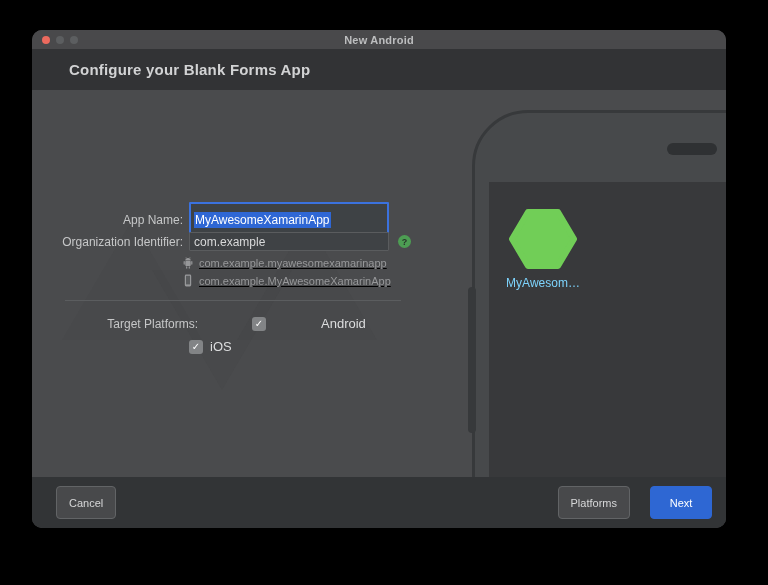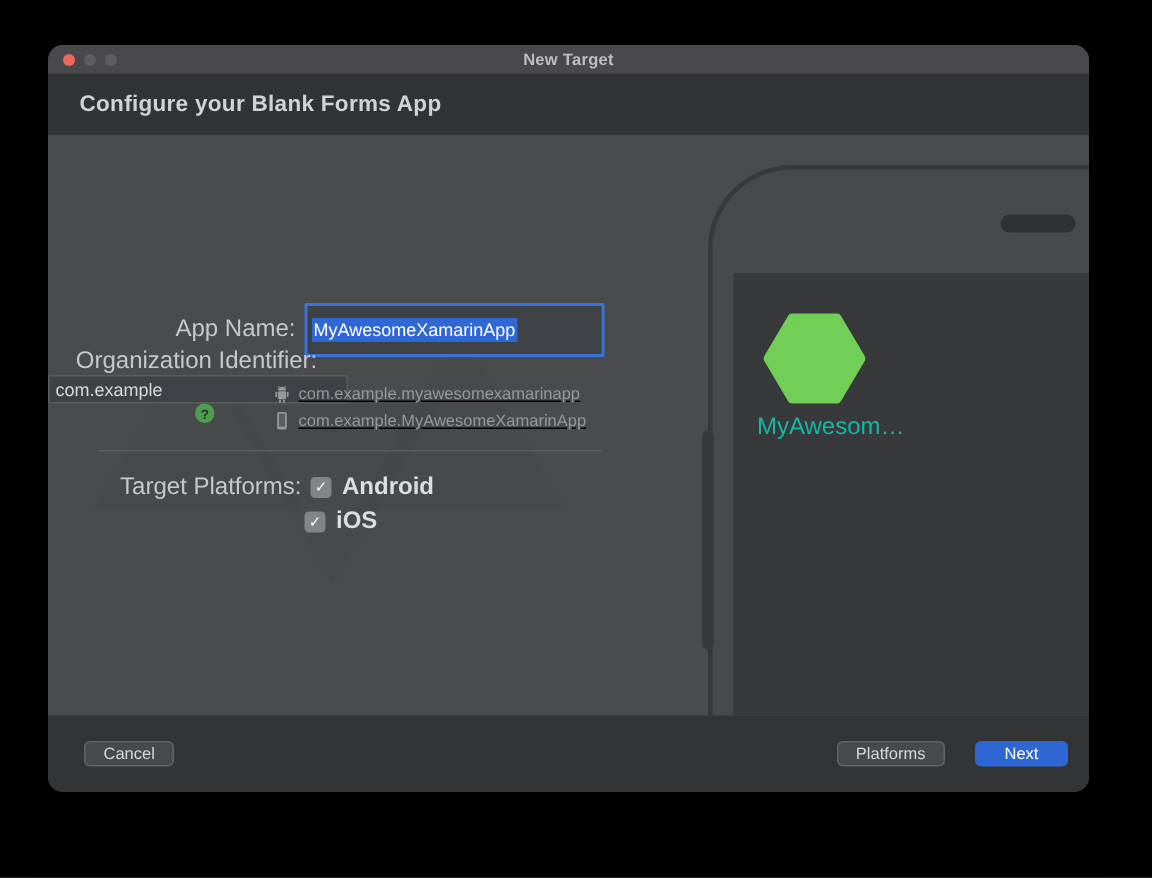--- a/index.html
+++ b/index.html
@@ -25,21 +25,21 @@
   .traffic { position:absolute; left:10px; top:0; height:19px; display:flex; align-items:center; gap:6px; }
   .dot { width:8px; height:8px; border-radius:50%; }
   .dot-close { background:#ec6a5e; }
   .dot-min, .dot-max { background:#5c5e60; }
   .titlebar-title { font-size:11px; font-weight:bold; color:#bdbebf; letter-spacing:0.2px; }
   
   .header {
     position:absolute; left:0; top:19px; right:0; height:41px;
     background:#323335; display:flex; align-items:center; padding-left:21px;
   }
-  .header-title { font-size:15px; font-weight:bold; color:#d2d3d4; letter-spacing:0.2px; }
+  .header-title { font-size:15px; font-weight:bold; color:#d2d3d4; letter-spacing:0.2px;margin-left:16px; }
   
   .content {
     position:absolute; left:0; top:60px; right:0; height:387px;
     background:#4a4b4d; overflow:hidden;
   }
   .watermark { position:absolute; opacity:0.05; border-style:solid; border-color:transparent; pointer-events:none; }
   .wm1 { left:30px; top:130px; border-width:0 70px 120px 70px; border-bottom-color:#222; }
   .wm2 { left:120px; top:180px; border-width:120px 70px 0 70px; border-top-color:#222; }
   .wm3 { left:205px; top:130px; border-width:0 70px 120px 70px; border-bottom-color:#222; }
   
@@ -56,25 +56,25 @@
     position:absolute; left:436px; top:197px; width:8px; height:146px;
     border-radius:4px; background:#37393b;
   }
   .phone-screen {
     position:absolute; left:457px; top:92px; width:237px; height:295px;
     background:#38393b;
   }
   .app-icon-wrap { position:absolute; left:477px; top:118px; width:68px; height:62px; }
   .app-label {
     position:absolute; left:451px; top:186px; width:120px;
-    text-align:right; font-size:16px; color:#14b8a6;
+    text-align:center; font-size:12px; color:#7dd3fc;
   }
   
   .form-row { position:absolute; display:flex; align-items:center; }
-  .flabel { width:171px; text-align:right; font-size:16px; color:#c6c7c8; padding-right:6px; }
+  .flabel { width:157px; text-align:right; font-size:12px; color:#c6c7c8; padding-right:6px; }
   .input-box {
     width:200px; height:19px; background:#3f4245; border:1px solid #5a5c5e;
     display:flex; align-items:center; padding:0 4px; font-size:12px; color:#d8d9da;
     border-radius:1px;
   }
   .input-box.focused { border:2px solid #3b72de; background:#3e4245; padding:16px 3px; }
   .sel { background:#2f67d4; color:#fff; padding:1px 1px; }
   .help-badge {
     width:13px; height:13px; border-radius:50%; background:#4d9d53;
     color:#27332a; font-size:9px; font-weight:bold;
@@ -82,28 +82,28 @@
   }
   .pkg-row { position:absolute; display:flex; align-items:center; gap:6px;text-decoration:underline; }
   .pkg-text { font-size:11px; color:#97989a; }
   .pkg-icon { width:11px; height:13px; display:flex; align-items:center; justify-content:center; }
   .divider { position:absolute; left:33px; top:210px; width:336px; height:1px; background:#5b5d5f; }
   .checkbox {
     width:14px; height:14px; border-radius:3px; background:#828486;
     display:flex; align-items:center; justify-content:center;
     color:#fff; font-size:10px; font-weight:bold; margin-right:7px;
   }
-  .platform-label { font-size:16px; font-weight:bold; color:#dcddde;text-align:center; }
+  .platform-label { font-size:13px; font-weight:normal; color:#dcddde;text-align:center; }
   
   .footer {
     position:absolute; left:0; bottom:0; right:0; height:51px;
     background:#323436; display:flex; align-items:center; padding:0 14px;
   }
   .btn {
-    height:17px; padding:0 12px; border-radius:4px; font-size:11px;
+    height:33px; padding:0 12px; border-radius:4px; font-size:11px;
     display:flex; align-items:center; justify-content:center;
     background:#48494b; border:1px solid #626466; color:#d6d7d8; cursor:default;
   }
   .btn-next { background:#2e67d3; border:1px solid #2e67d3; color:#fff; margin-left:20px; min-width:62px; }
   .btn-prev { margin-left:auto; }
   .btn-cancel { margin-left:10px; }
 </style>
 </head>
 <body>
 
@@ -125,21 +125,21 @@
     </div>
     <div class="app-label">MyAwesom…</div>
 
     <div class="form-row" style="left:0; top:112px;">
       <div class="flabel">App Name:</div>
       <div class="input-box focused">
         <span class="sel">MyAwesomeXamarinApp</span>
       </div>
     </div>
 
-    <div class="form-row" style="left:0; top:142px;flex-direction:column;">
+    <div class="form-row" style="left:0; top:142px;">
       <div class="flabel">Organization Identifier:</div>
       <div class="input-box">
         <span>com.example</span>
       </div>
       <div class="help-badge">?</div>
     </div>
 
     <div class="pkg-row" style="left:150px; top:166px;">
       <span class="pkg-icon">
         <svg width="10" height="12" viewBox="0 0 10 12">
@@ -162,21 +162,21 @@
         <svg width="8" height="13" viewBox="0 0 8 13">
           <rect x="0.8" y="0.6" width="6.4" height="11.8" rx="1.4" fill="#97989a"></rect>
           <rect x="2" y="1.8" width="4" height="8.6" fill="#5a5c5e"></rect>
         </svg>
       </span>
       <span class="pkg-text">com.example.MyAwesomeXamarinApp</span>
     </div>
 
     <div class="divider"></div>
 
-    <div class="form-row" style="left:4px; top:226px;">
+    <div class="form-row" style="left:15px; top:226px;gap:48px;">
       <div class="flabel">Target Platforms:</div>
       <div class="checkbox">✓</div>
       <div class="platform-label">Android</div>
     </div>
     <div class="form-row" style="left:0; top:249px;">
       <div class="flabel"></div>
       <div class="checkbox">✓</div>
       <div class="platform-label">iOS</div>
     </div>
   </div>
@@ -184,21 +184,21 @@
   <div class="header">
     <div class="header-title">Configure your Blank Forms App</div>
   </div>
 
   <div class="titlebar">
     <div class="traffic">
       <div class="dot dot-close"></div>
       <div class="dot dot-min"></div>
       <div class="dot dot-max"></div>
     </div>
-    <div class="titlebar-title">New Target</div>
+    <div class="titlebar-title">New Android</div>
   </div>
 
   <div class="footer">
     <button class="btn btn-cancel">Cancel</button>
     <button class="btn btn-prev">Platforms</button>
     <button class="btn btn-next">Next</button>
   </div>
 
 </div>
 

